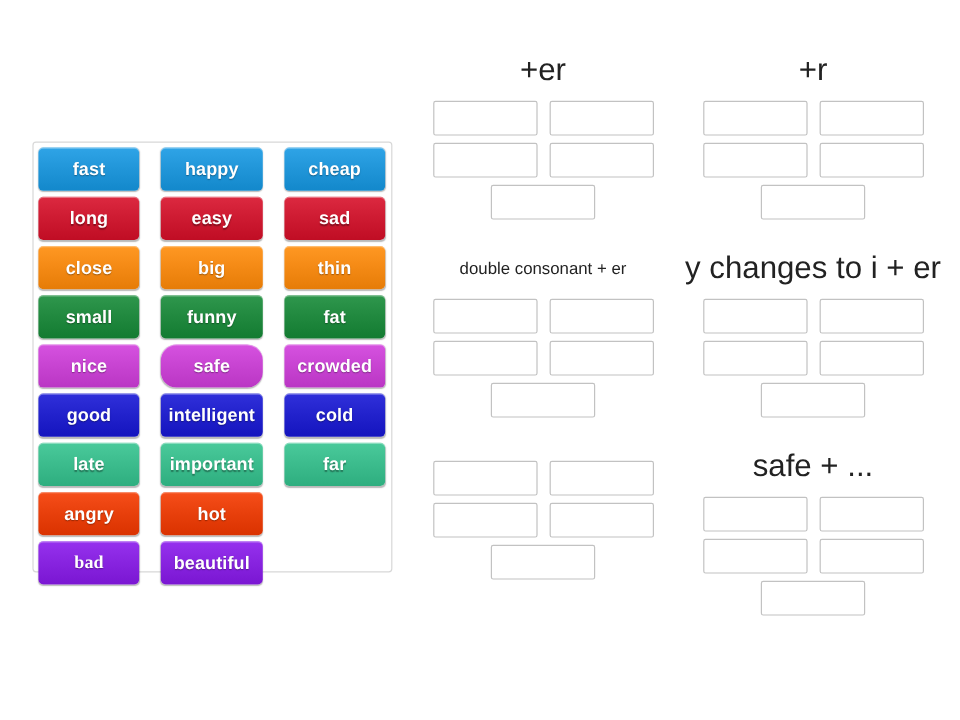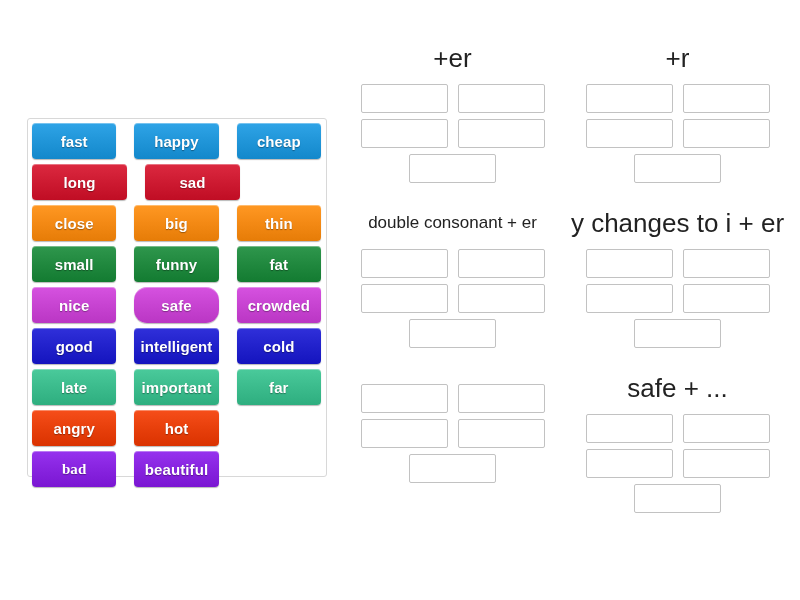--- a/index.html
+++ b/index.html
@@ -93,21 +93,21 @@
     color: #222222;
     font-family: "Liberation Sans", sans-serif;
     line-height: 26px;
     height: 30px;
     text-align: center;
     white-space: nowrap;
     font-weight: normal;
   }
 
   .cat-title.small {
-    font-size: 17px;
+    font-size: 14px;
   }
 
   .slot {
     width: 87px;
     height: 29px;
     border: 1px solid #c2c2c2;
     border-radius: 2px;
     background: #ffffff;
     box-sizing: border-box;
   }
@@ -128,20 +128,21 @@
 <div id="stage">
 
   <div id="word-bank">
       <div class="tile-row">
         <div class="tile" style="background: linear-gradient(rgb(47, 164, 231) 0%, rgb(33, 150, 217) 48%, rgb(19, 136, 203) 100%);">fast</div>
         <div class="tile" style="background: linear-gradient(rgb(47, 164, 231) 0%, rgb(33, 150, 217) 48%, rgb(19, 136, 203) 100%);">happy</div>
         <div class="tile" style="background: linear-gradient(rgb(47, 164, 231) 0%, rgb(33, 150, 217) 48%, rgb(19, 136, 203) 100%);">cheap</div>
       </div>
       <div class="tile-row">
         <div class="tile" style="background: linear-gradient(rgb(220, 41, 64) 0%, rgb(206, 27, 50) 48%, rgb(192, 13, 36) 100%);">long</div>
+        <div class="tile" style="background: linear-gradient(rgb(220, 41, 64) 0%, rgb(206, 27, 50) 48%, rgb(192, 13, 36) 100%);">easy</div>
         <div class="tile" style="background: linear-gradient(rgb(220, 41, 64) 0%, rgb(206, 27, 50) 48%, rgb(192, 13, 36) 100%);">sad</div>
       </div>
       <div class="tile-row">
         <div class="tile" style="background: linear-gradient(rgb(255, 152, 35) 0%, rgb(244, 138, 21) 48%, rgb(230, 124, 7) 100%);">close</div>
         <div class="tile" style="background: linear-gradient(rgb(255, 152, 35) 0%, rgb(244, 138, 21) 48%, rgb(230, 124, 7) 100%);">big</div>
         <div class="tile" style="background: linear-gradient(rgb(255, 152, 35) 0%, rgb(244, 138, 21) 48%, rgb(230, 124, 7) 100%);">thin</div>
       </div>
       <div class="tile-row">
         <div class="tile" style="background: linear-gradient(rgb(47, 151, 77) 0%, rgb(33, 137, 63) 48%, rgb(19, 123, 49) 100%);">small</div>
         <div class="tile" style="background: linear-gradient(rgb(47, 151, 77) 0%, rgb(33, 137, 63) 48%, rgb(19, 123, 49) 100%);">funny</div>

